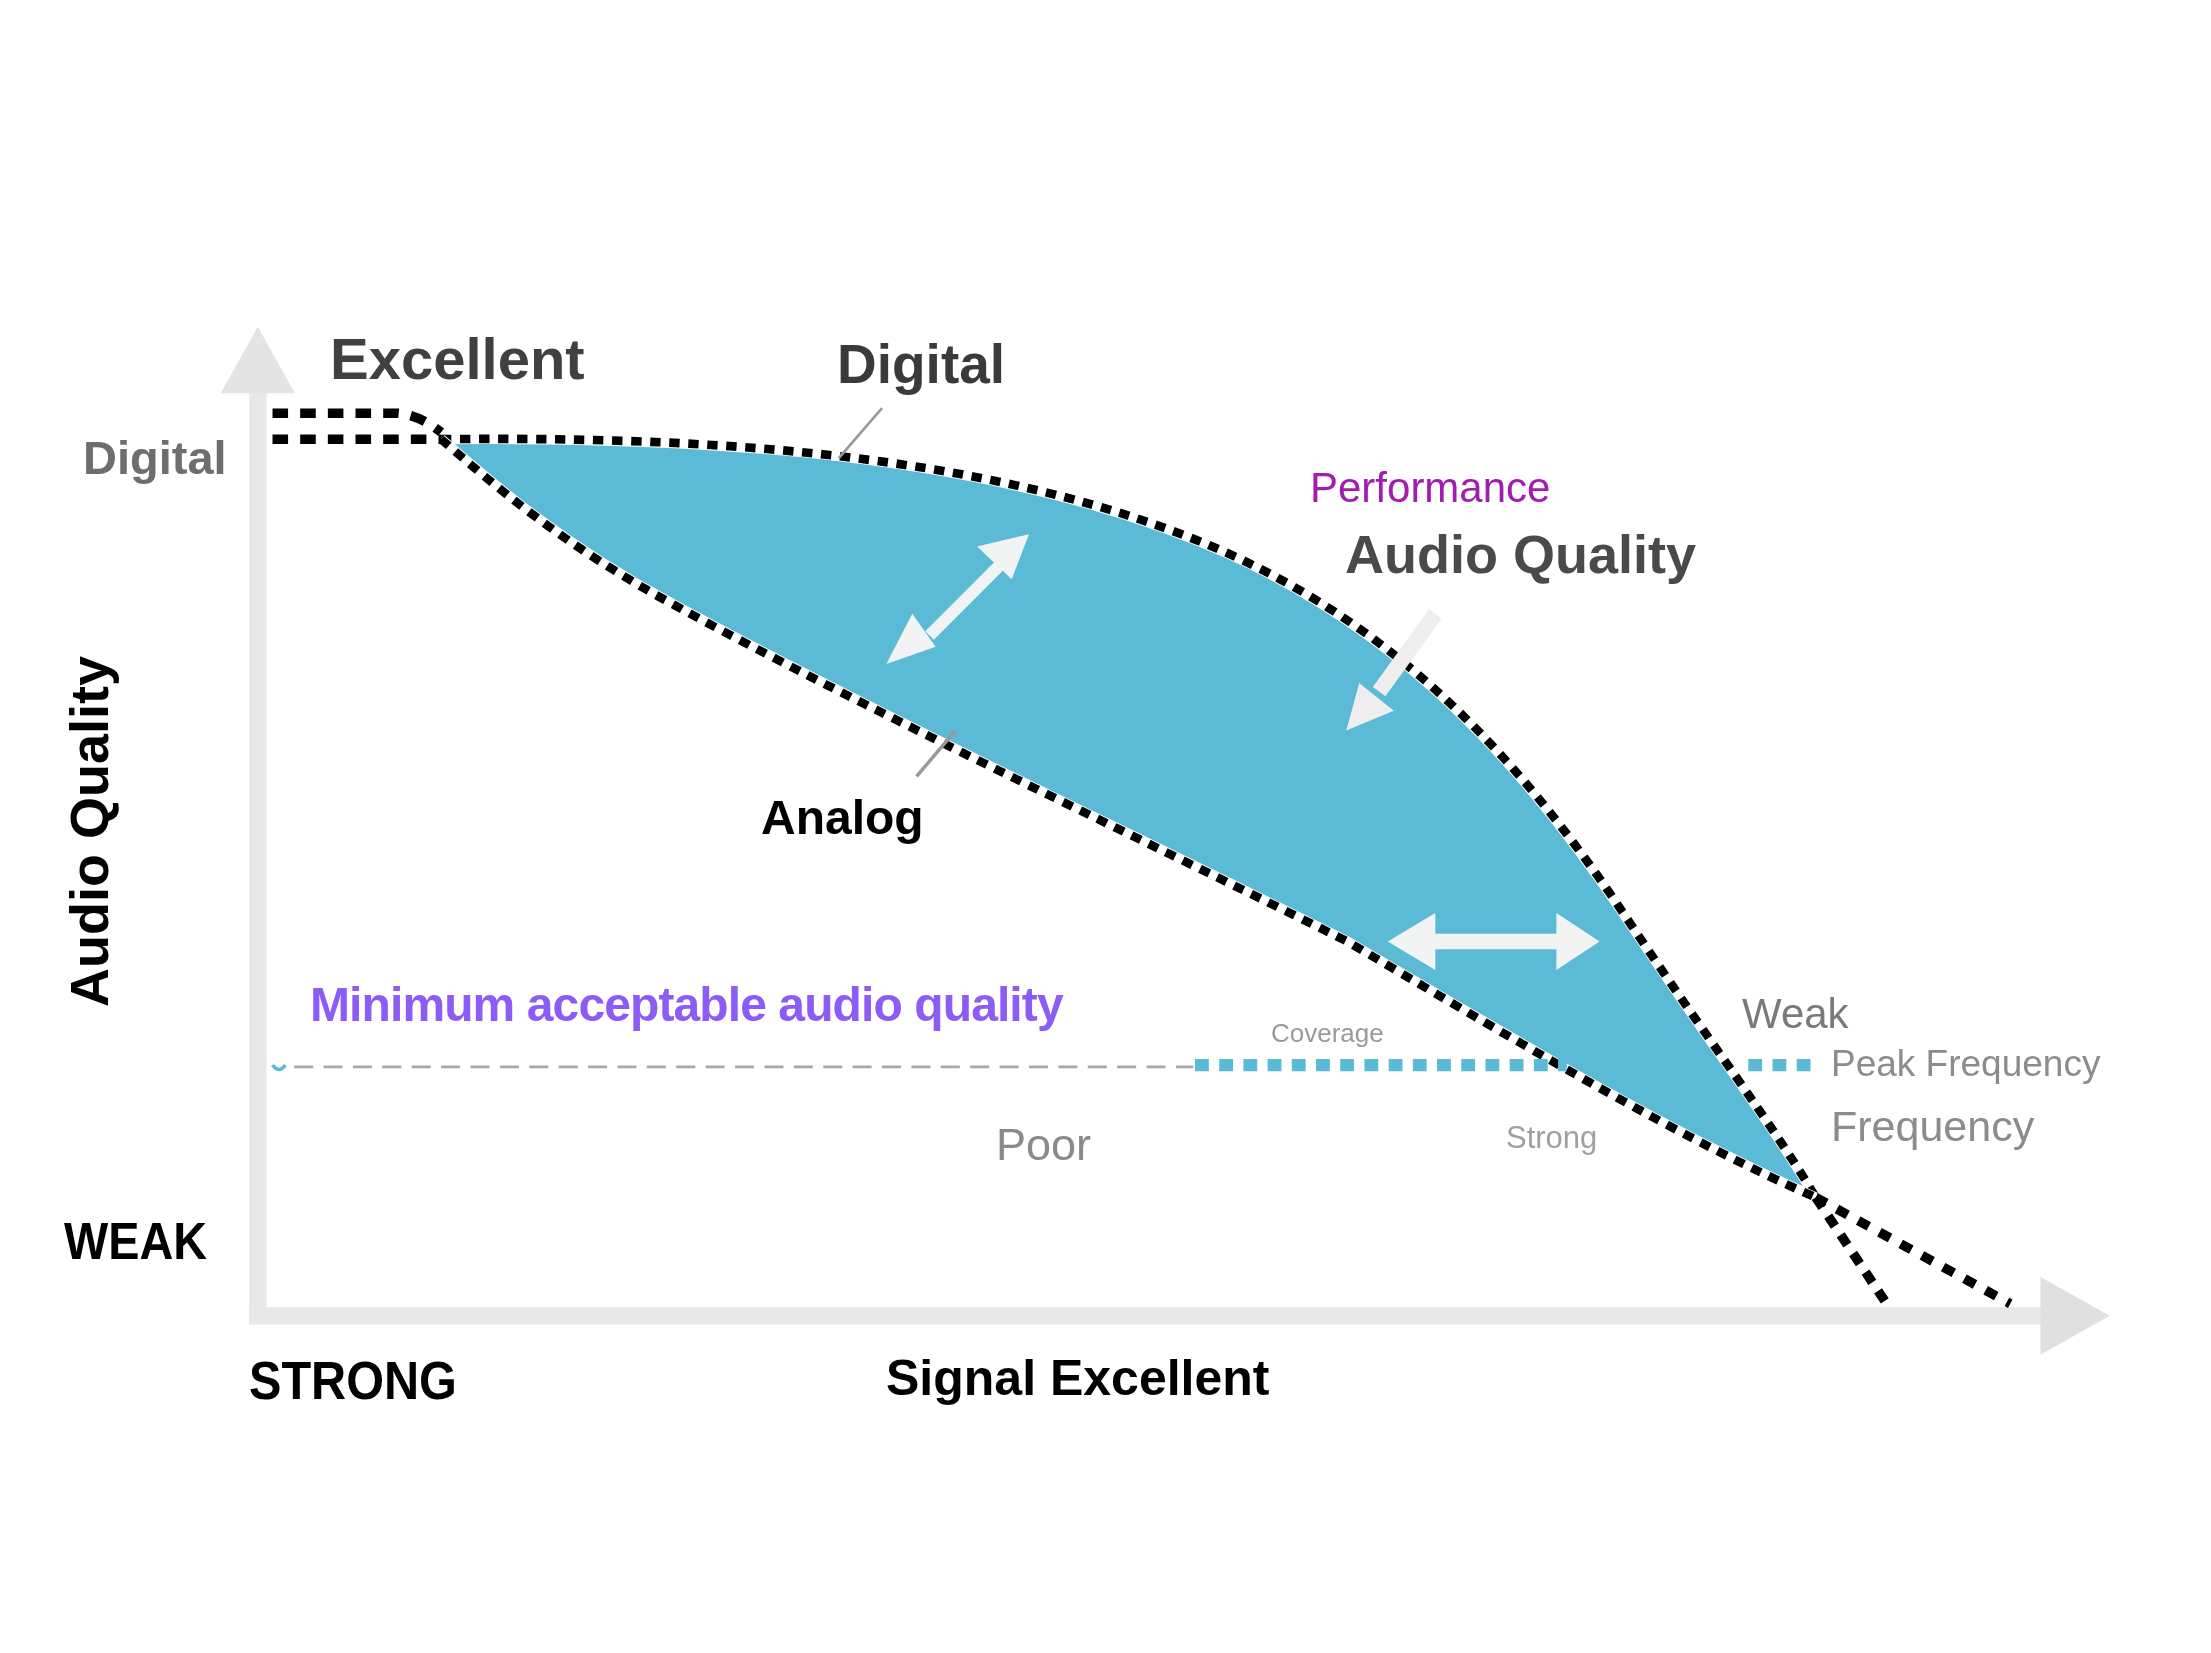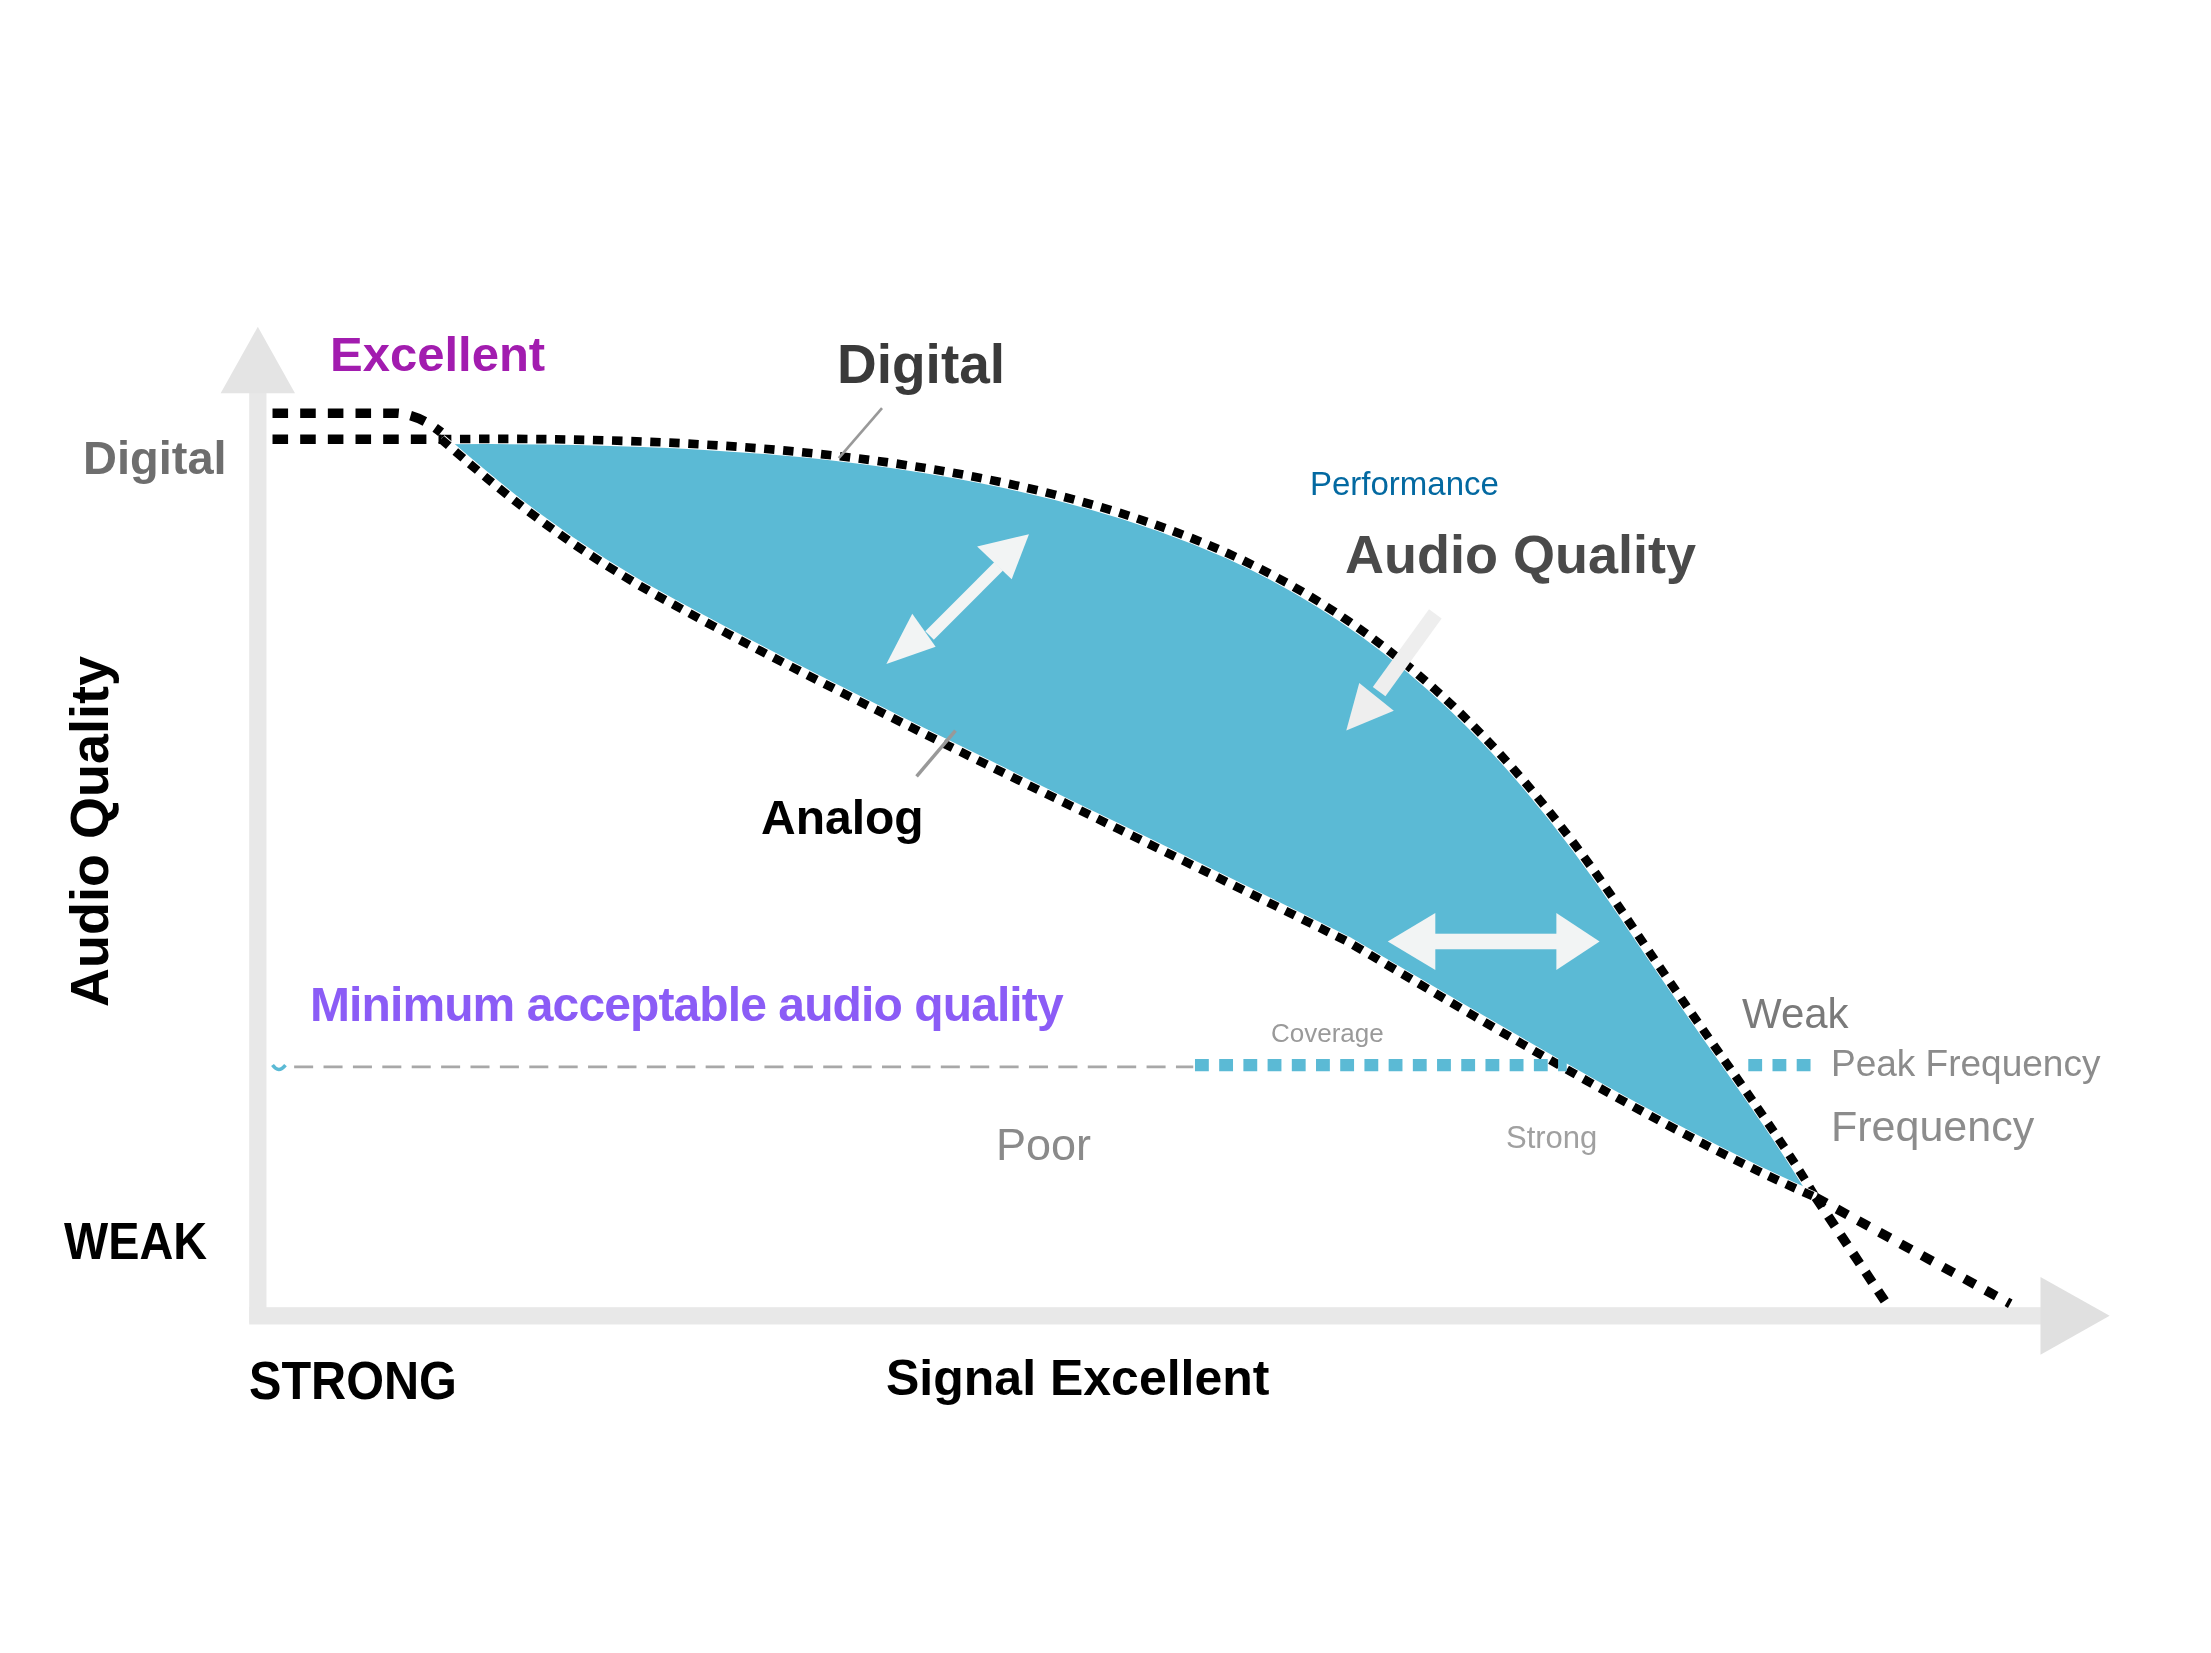--- a/index.html
+++ b/index.html
@@ -82,24 +82,24 @@
     <polygon points="1557,845 1572,790 1612,822"></polygon>
   </g>
 
   <g fill="#f2f4f4">
     <rect x="1650" y="1080" width="170" height="18"></rect>
     <polygon points="1605,1089 1660,1056 1660,1122"></polygon>
     <polygon points="1850,1089 1800,1056 1800,1122"></polygon>
   </g>
 </svg>
 
-<div class="lbl gray bold" style="left:330px; top:330px; font-size:49px; color:#a21caf;">Excellent</div>
+<div class="lbl gray bold" style="left:330px; top:330px; font-size:58px; color:#404040;">Excellent</div>
 <div class="lbl bold" style="left:83px; top:434px; font-size:47px; color:#6e6e6e;">Digital</div>
 <div class="lbl bold dgray" style="left:837px; top:337px; font-size:55px; color:#3a3a3a;">Digital</div>
-<div class="lbl" style="left:1310px; top:467px; font-size:33px; color:#0369a1;">Performance</div>
+<div class="lbl" style="left:1310px; top:467px; font-size:42px; color:#a21caf;">Performance</div>
 <div class="lbl bold" style="left:1345px; top:527px; font-size:54px; color:#4a4a4a;">Audio Quality</div>
 <div class="lbl bold black" style="left:761px; top:794px; font-size:48px;">Analog</div>
 <div class="lbl bold" style="left:310px; top:981px; font-size:48px; color:#8b5cf6; letter-spacing:-0.9px;">Minimum acceptable audio quality</div>
 <div class="lbl" style="left:1271px; top:1020px; font-size:26px; color:#9a9a9a;text-align:right;">Coverage</div>
 <div class="lbl" style="left:996px; top:1122px; font-size:45px; color:#8a8a8a;text-align:center;">Poor</div>
 <div class="lbl" style="left:1506px; top:1122px; font-size:31px; color:#a0a0a0;">Strong</div>
 <div class="lbl" style="left:1742px; top:993px; font-size:42px; color:#7a7a7a;">Weak</div>
 <div class="lbl" style="left:1831px; top:1045px; font-size:37px; color:#8c8c8c;">Peak Frequency</div>
 <div class="lbl" style="left:1831px; top:1105px; font-size:43px; color:#8c8c8c;">Frequency</div>
 

